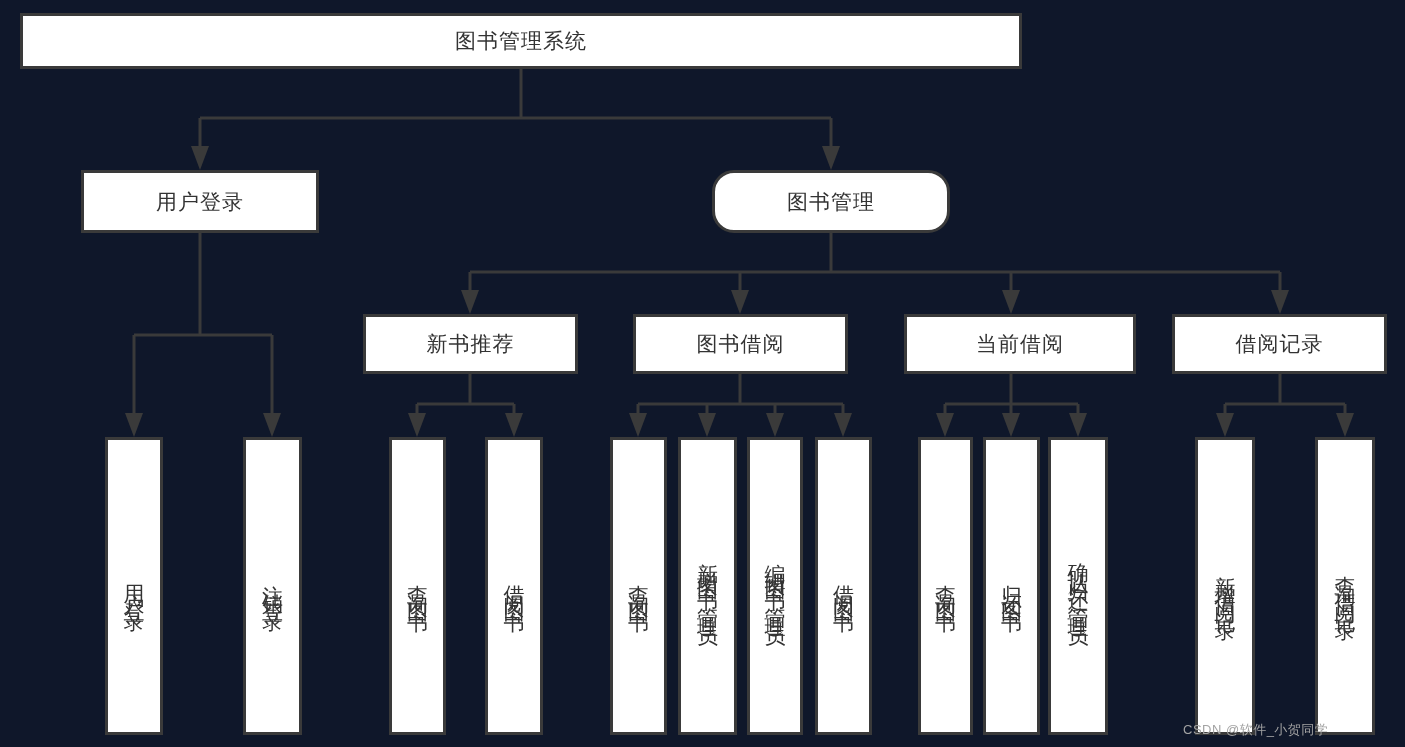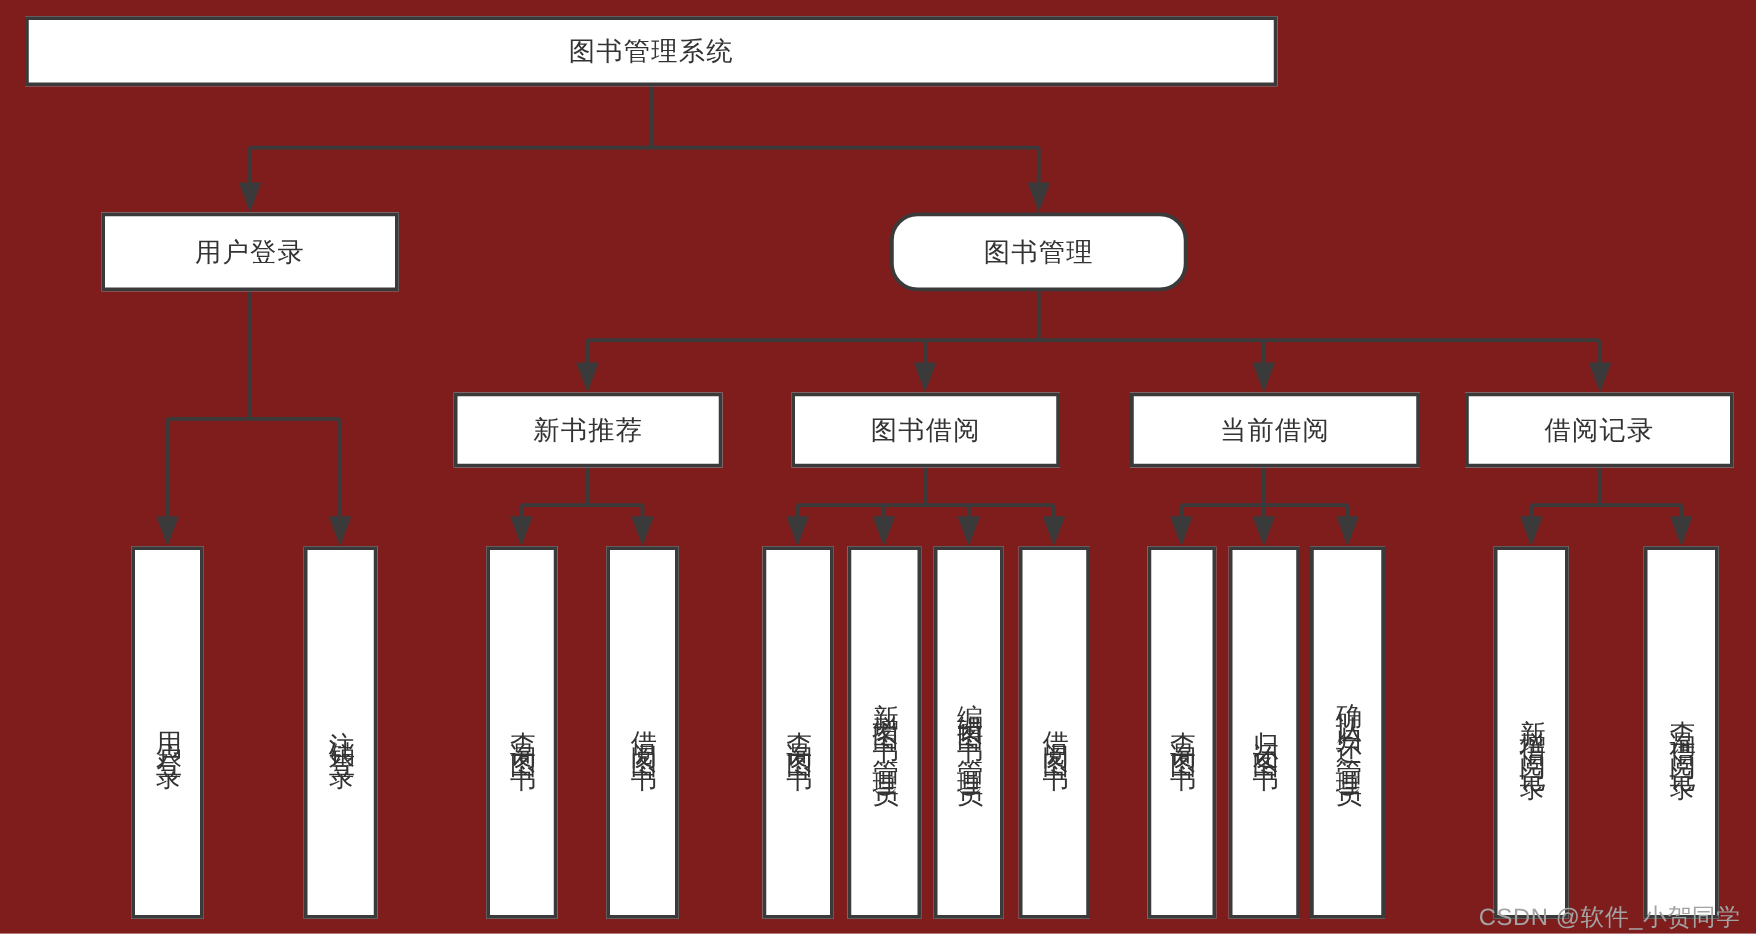--- a/index.html
+++ b/index.html
@@ -4,21 +4,21 @@
 <style>
   html, body {
     margin: 0;
     padding: 0;
     background: #ffffff;
   }
   .canvas {
     position: relative;
     width: 1405px;
     height: 747px;
-    background: #7f1d1d;
+    background: #0f172a;
     font-family: "Liberation Sans", sans-serif;
     overflow: hidden;
   }
   .connectors {
     position: absolute;
     left: 0;
     top: 0;
     z-index: 0;
   }
   .box {
@@ -40,21 +40,21 @@
   .box.v .label {
     writing-mode: vertical-rl;
     text-orientation: mixed;
     letter-spacing: 9px;
     white-space: normal;
   }
   .watermark {
     position: absolute;
     left: 1183px;
     top: 721px;
-    font-size: 19px;
+    font-size: 13px;
     color: #a3a3a3;
     letter-spacing: 0.5px;
     white-space: nowrap;
     z-index: 10;
   }
   
   .b-root { left: 20px;   top: 13px;  width: 1002px; height: 56px; }
   .b-l2a  { left: 81px;   top: 170px; width: 238px;  height: 63px; }
   .b-l2b  { left: 712px;  top: 170px; width: 238px;  height: 63px; border-radius: 22px; }
   .b-l3a  { left: 363px;  top: 314px; width: 215px;  height: 60px; }

